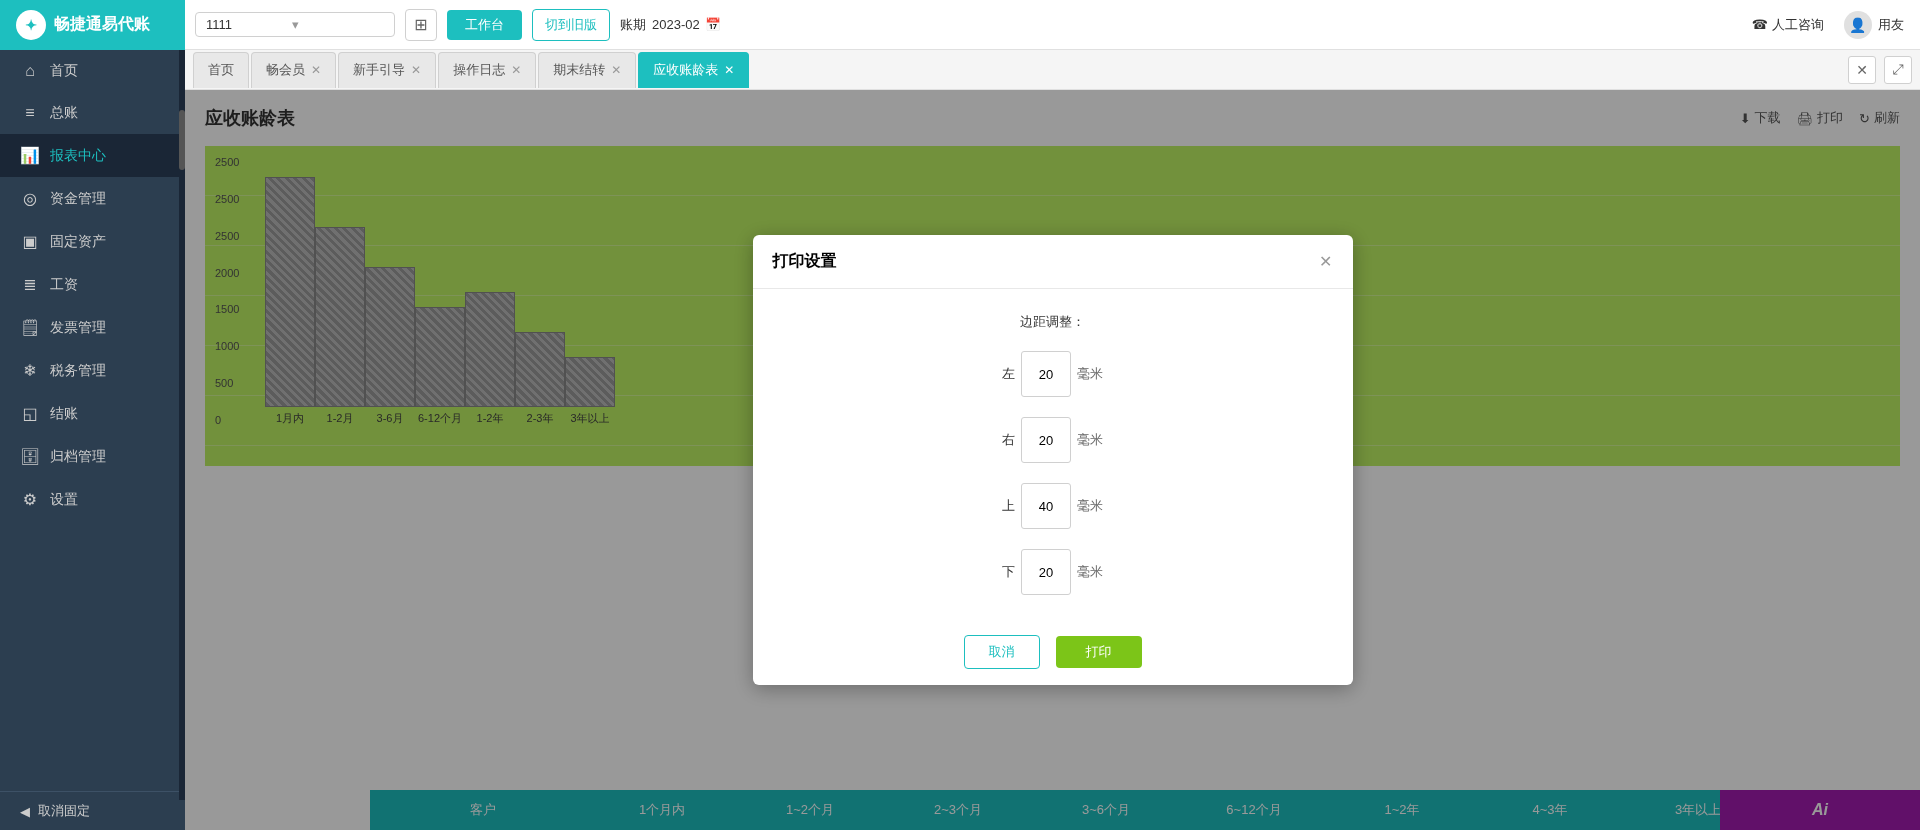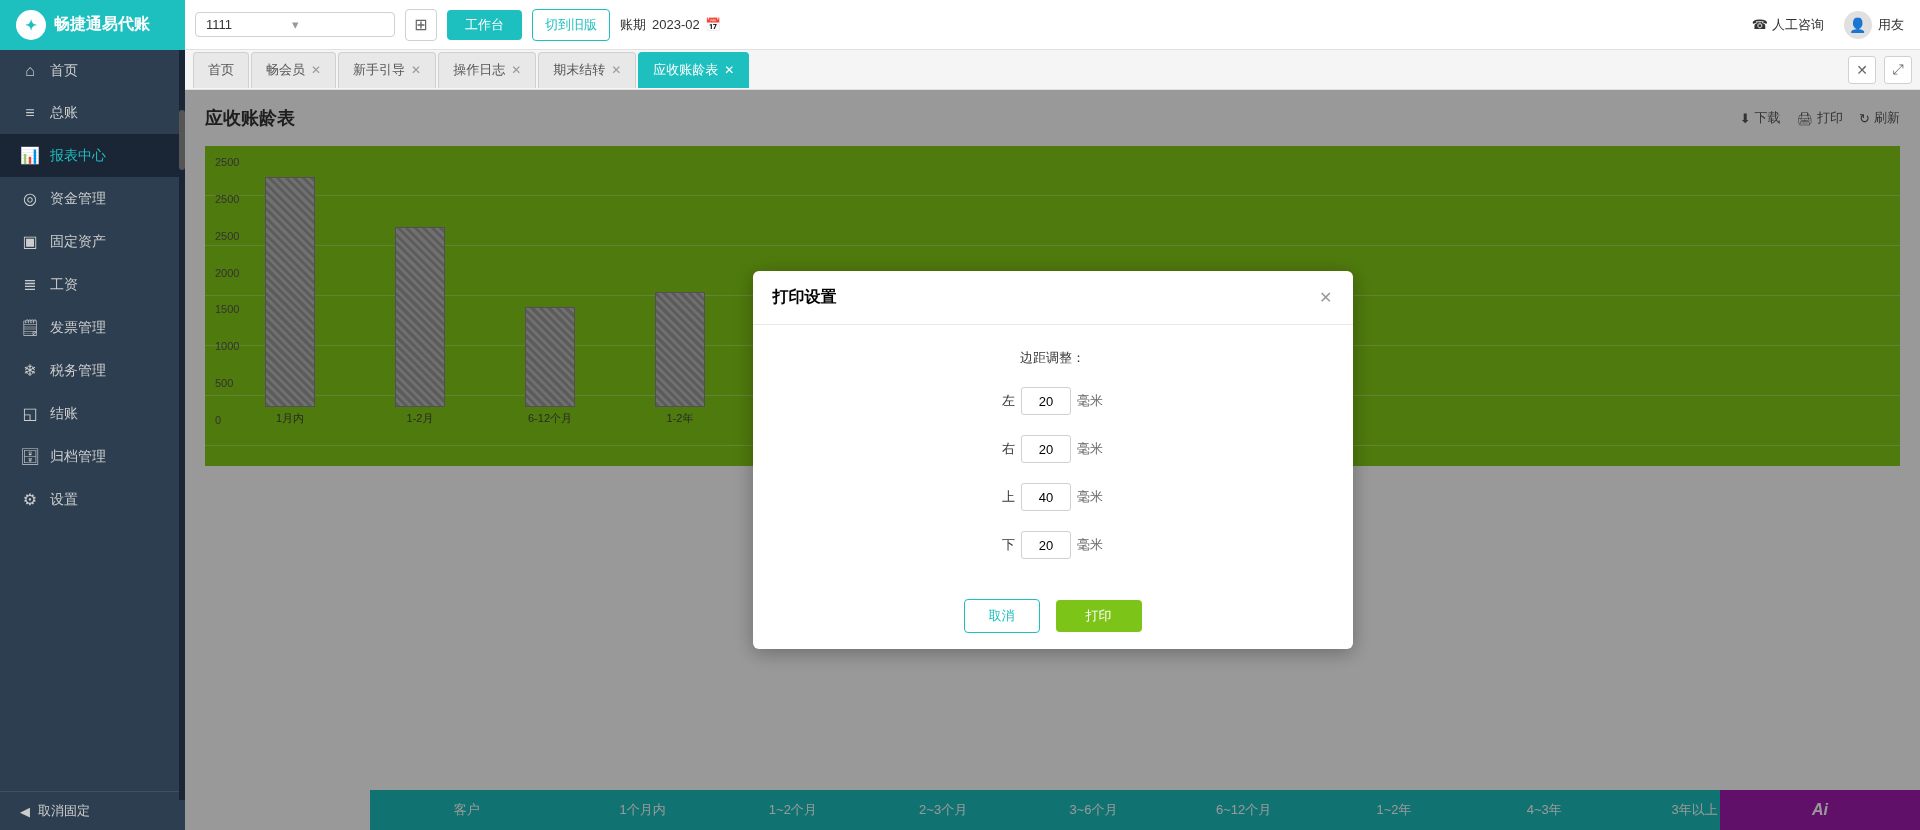--- a/index.html
+++ b/index.html
@@ -257,21 +257,21 @@
       display: flex;
       align-items: center;
       gap: 4px;
       cursor: pointer;
       color: #555;
       font-size: 13px;
     }
 
     
     .chart-area {
-      background: #84cc16;
+      background: #bef264;
       height: 320px;
       position: relative;
       display: flex;
       align-items: flex-end;
       padding: 20px 60px 40px 60px;
       gap: 0;
     }
     .chart-bg {
       position: absolute;
       top: 0; left: 0; right: 0; bottom: 0;
@@ -290,21 +290,20 @@
       bottom: 40px;
       display: flex;
       flex-direction: column;
       justify-content: space-between;
       color: #555;
       font-size: 11px;
     }
     .chart-bars-container {
       display: flex;
       align-items: flex-end;
-      gap: 80px;
       flex: 1;
       height: 260px;
       position: relative;
       z-index: 1;
     }
     .chart-bar-group {
       display: flex;
       flex-direction: column;
       align-items: center;
       gap: 4px;
@@ -335,21 +334,21 @@
       align-items: center;
       font-size: 13px;
       position: absolute;
       bottom: 0;
       left: 185px;
       right: 0;
     }
     .table-col {
       flex: 1;
       text-align: center;
-      padding: 0 24px;
+      padding: 0 12px;
     }
     .table-col-first {
       flex: 1.5;
       padding-left: 20px;
     }
 
     
     .overlay {
       position: absolute;
       top: 0; left: 0; right: 0; bottom: 0;
@@ -404,21 +403,21 @@
       display: flex;
       align-items: center;
       gap: 6px;
     }
     .margin-direction {
       color: #333;
       font-size: 13px;
     }
     .margin-input {
       width: 50px;
-      height: 28px;
+      height: 46px;
       border: 1px solid #d0d0d0;
       border-radius: 3px;
       text-align: center;
       font-size: 13px;
       outline: none;
     }
     .margin-unit {
       color: #666;
       font-size: 13px;
     }
@@ -631,20 +630,24 @@
             <span>0</span>
           </div>
           <div class="chart-bars-container">
             <div class="chart-bar-group">
               <div class="chart-bar" style="height:230px;"></div>
               <span class="chart-bar-label">1月内</span>
             </div>
             <div class="chart-bar-group">
               <div class="chart-bar" style="height:180px;"></div>
               <span class="chart-bar-label">1-2月</span>
+            </div>
+            <div class="chart-bar-group">
+              <div class="chart-bar" style="height:140px;"></div>
+              <span class="chart-bar-label">3-6月</span>
             </div>
             <div class="chart-bar-group">
               <div class="chart-bar" style="height:100px;"></div>
               <span class="chart-bar-label">6-12个月</span>
             </div>
             <div class="chart-bar-group">
               <div class="chart-bar" style="height:115px;"></div>
               <span class="chart-bar-label">1-2年</span>
             </div>
             <div class="chart-bar-group">

